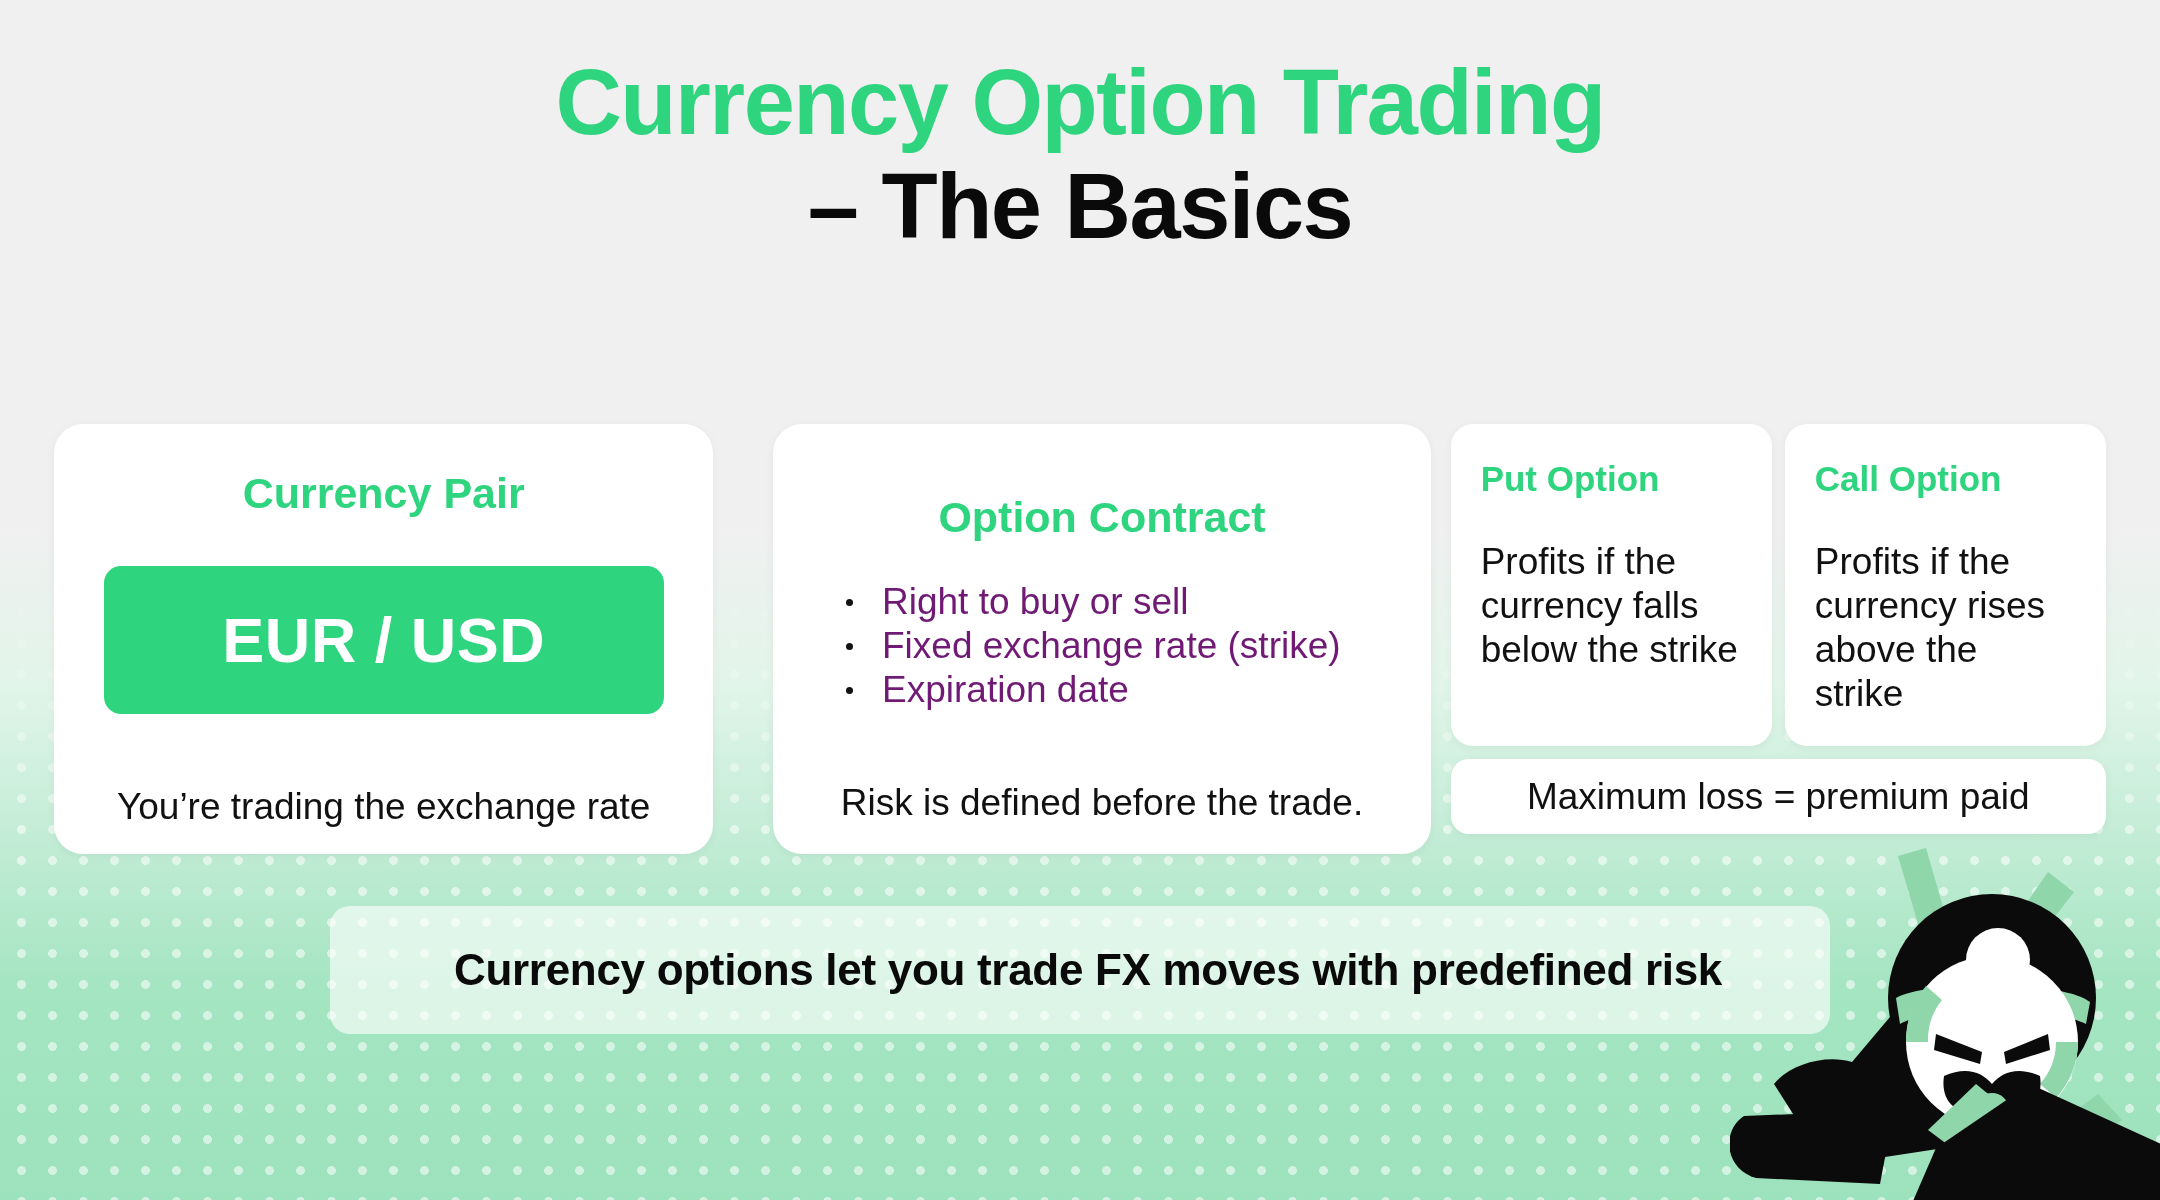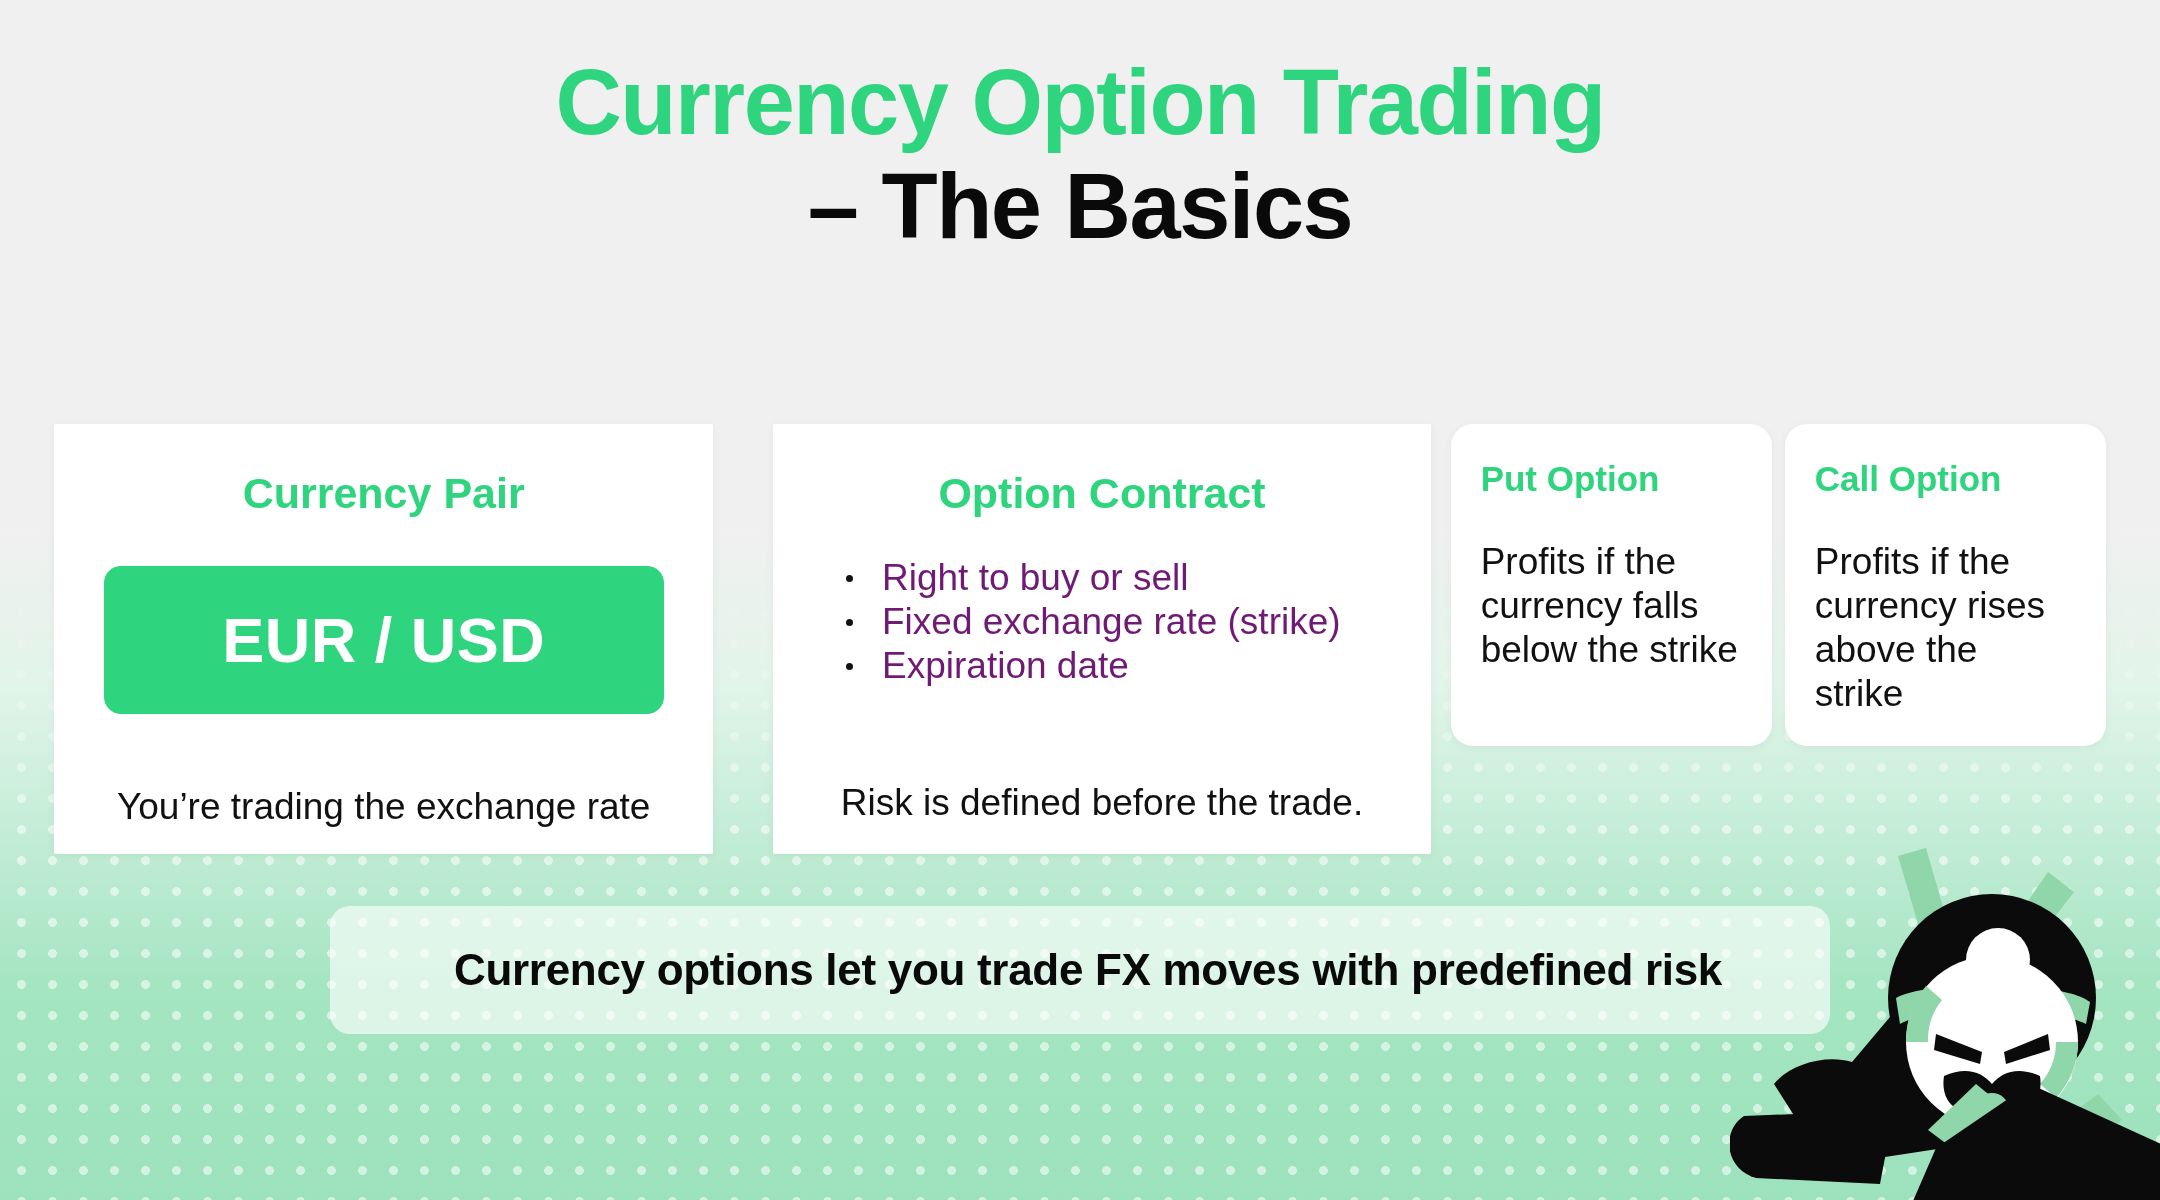--- a/index.html
+++ b/index.html
@@ -58,21 +58,21 @@
     left:54px; top:424px;
     width:2052px;
     display:flex;
     align-items:flex-start;
     gap:20px;
     z-index:5;
   }
 
   .card {
     background:#ffffff;
-    border-radius:2px;
+    border-radius:29px;
     box-shadow:0 2px 10px rgba(20,40,30,.05);
   }
 
   .card-title {
     color:#2ed47e;
     font-weight:bold;
     text-align:center;
   }
 
   
@@ -105,21 +105,21 @@
     margin-top:72px;
     font-size:37px;
     color:#111111;
     text-align:center;
   }
 
   
   #card-option-contract {
     width:678px;
     height:430px;
-    padding:44px 0 0;
+    padding:68px 0 0;
     display:flex;
     flex-direction:column;
     align-items:center;
     margin-left:40px;
   }
   #card-option-contract .card-title { font-size:43px; line-height:50px; }
   #contract-list {
     margin-top:38px;
     list-style:none;
     align-self:center;
@@ -264,20 +264,23 @@
           <div class="option-card-body">Profits if the currency falls below the strike</div>
         </div>
 
         <div class="option-card" id="card-call-option">
           <div class="card-title">Call Option</div>
           <div class="option-card-body">Profits if the currency rises above the strike</div>
         </div>
 
       </div>
 
+      <div id="max-loss-bar">
+        <span id="max-loss-label">Maximum loss = premium paid</span>
+      </div>
     </div>
 
   </div>
 
   <div id="summary-banner">
     <span id="summary-text">Currency options let you trade FX moves with predefined risk</span>
   </div>
 
   <svg id="mascot" viewBox="0 0 440 360">
 

